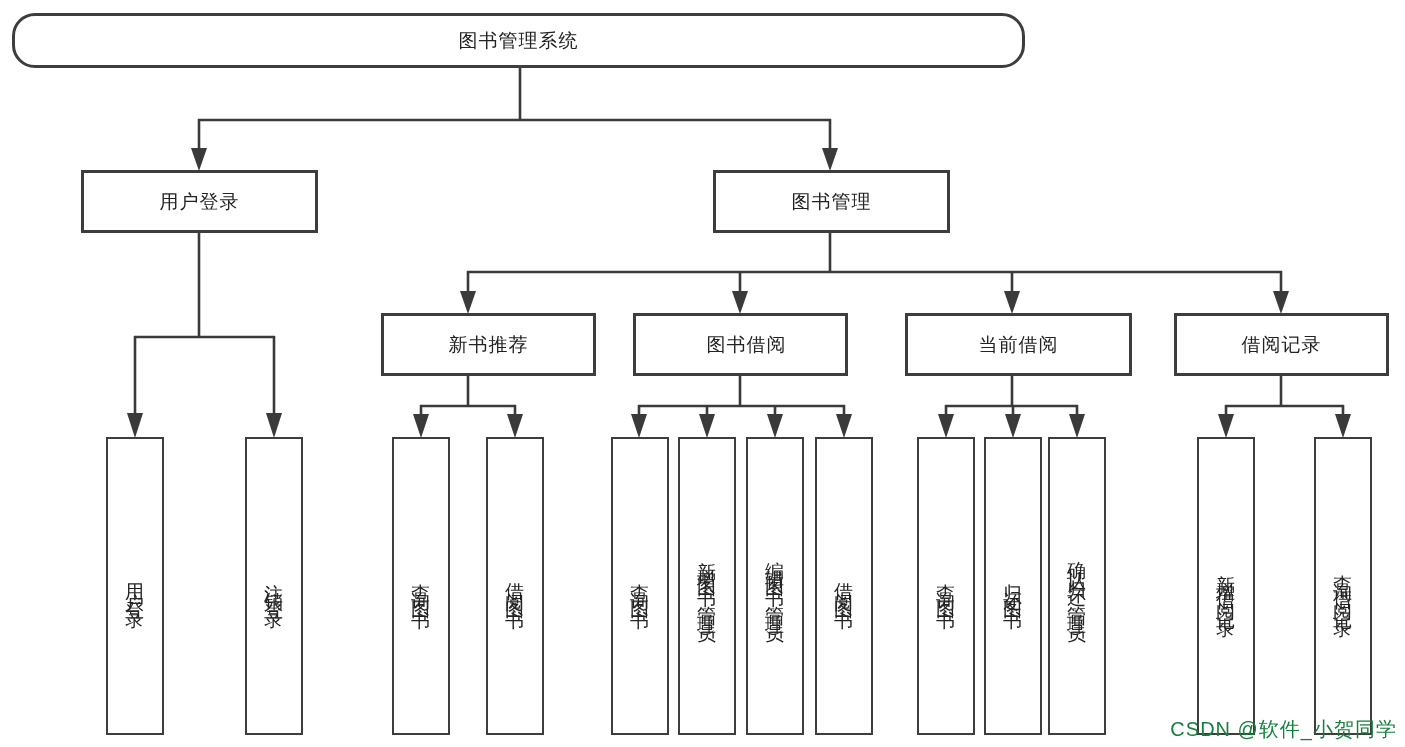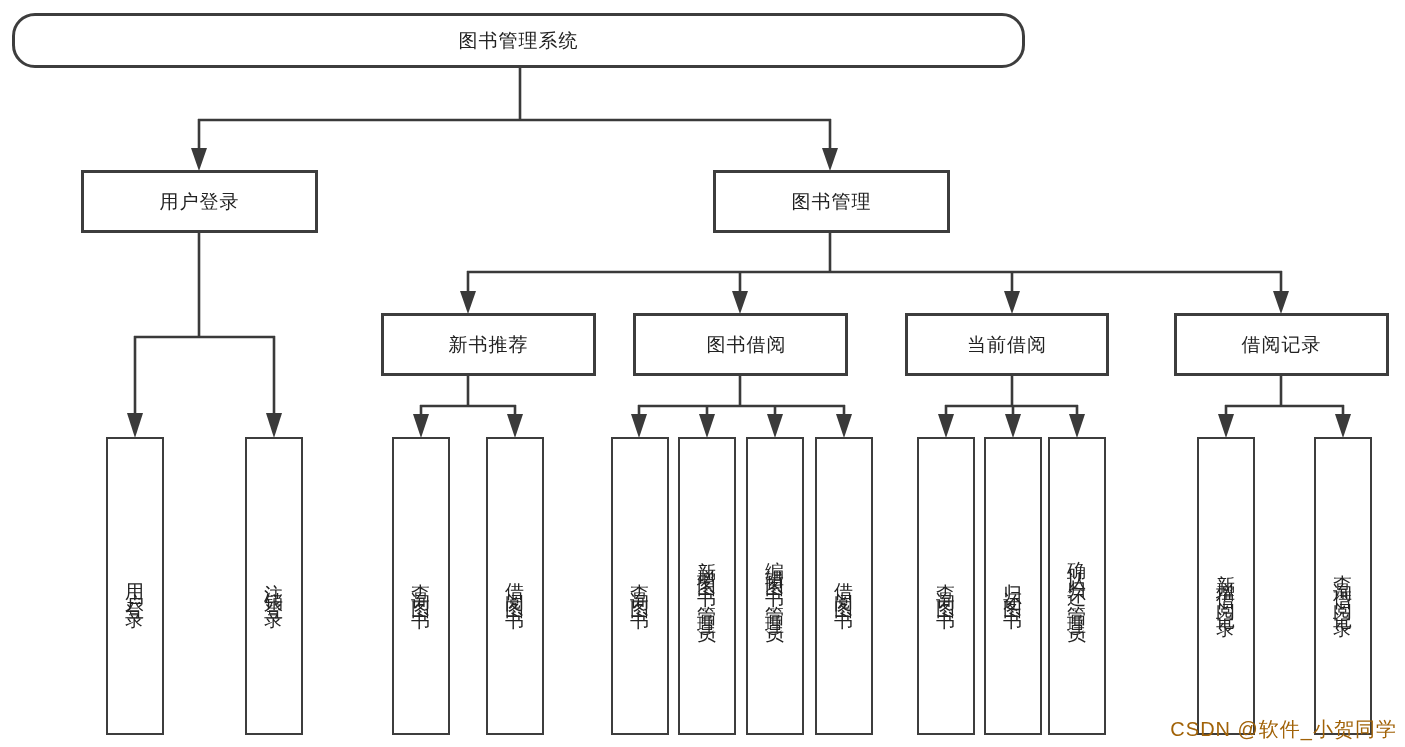--- a/index.html
+++ b/index.html
@@ -39,42 +39,42 @@
     letter-spacing: 9px;
     line-height: 1;
     white-space: nowrap;
   }
   
   .n-root  { left: 12px;  top: 13px;  width: 1013px; height: 55px; border-radius: 23px; }
   .n-login { left: 81px;  top: 170px; width: 237px;  height: 63px; }
   .n-mgmt  { left: 713px; top: 170px; width: 237px;  height: 63px; }
   .n-c1 { left: 361px;  top: 313px; width: 215px; height: 63px; margin-left: 20px; }
   .n-c2 { left: 633px;  top: 313px; width: 215px; height: 63px; padding-left: 12px; }
-  .n-c3 { left: 905px;  top: 313px; width: 204px; height: 63px; }
+  .n-c3 { left: 905px;  top: 313px; width: 227px; height: 63px; }
   .n-c4 { left: 1174px; top: 313px; width: 215px; height: 63px; justify-content: center; }
   .leaf { top: 437px; width: 58px; height: 298px; }
   .n-l1  { left: 106px; }
   .n-l2  { left: 245px; }
   .n-l3  { left: 392px; }
   .n-l4  { left: 486px; }
   .n-l5  { left: 611px; }
   .n-l6  { left: 678px; }
   .n-l7  { left: 746px; }
   .n-l8  { left: 815px; }
   .n-l9  { left: 917px; }
   .n-l10 { left: 984px; }
   .n-l11 { left: 1048px; }
   .n-l12 { left: 1197px; }
   .n-l13 { left: 1314px; }
   .watermark {
     position: absolute;
     right: 8px;
     bottom: 4px;
     font-size: 20px;
-    color: #a16207;
+    color: #15803d;
     letter-spacing: 1px;
     white-space: nowrap;
   }
 </style>
 </head>
 <body>
 
 <div class="stage">
 
   <svg class="connectors" viewBox="0 0 1405 747" xmlns="http://www.w3.org/2000/svg">

